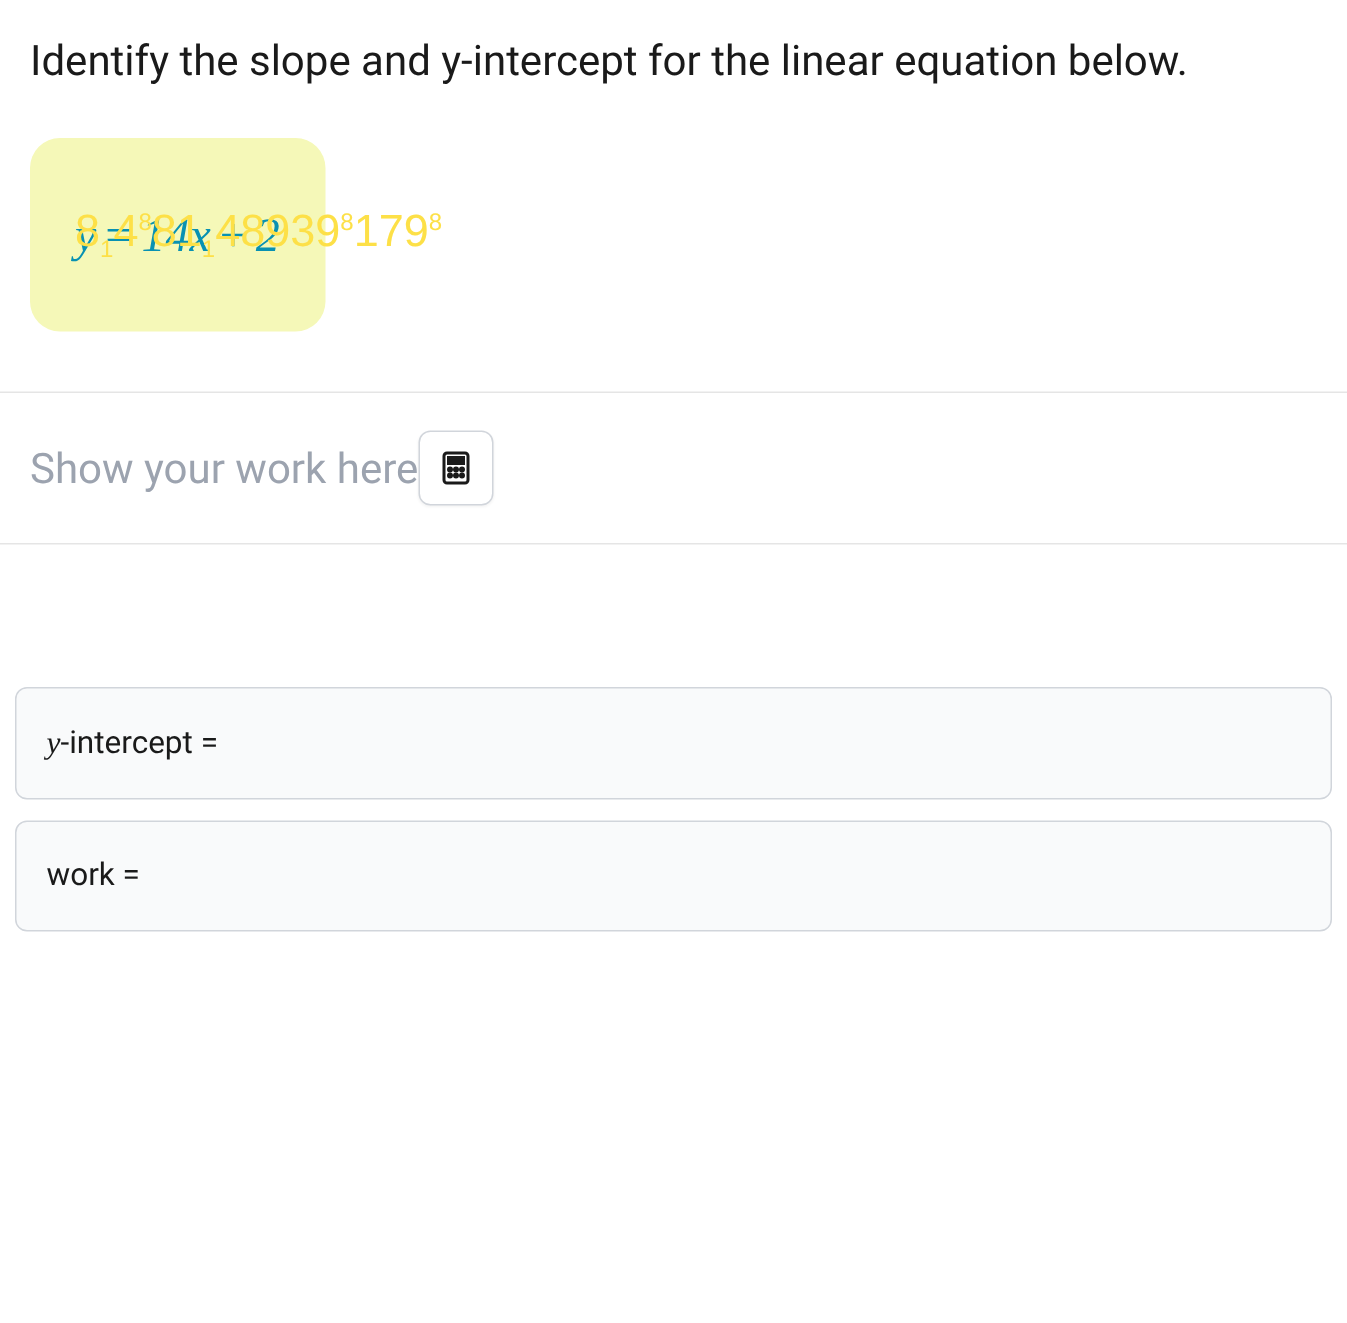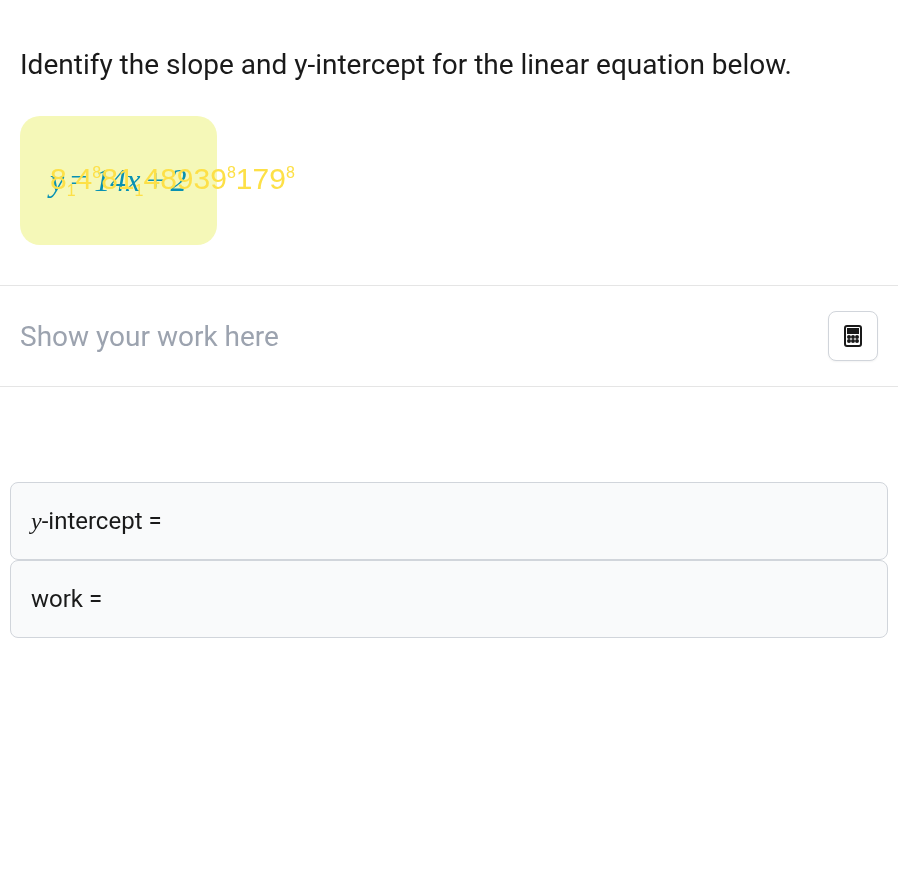--- a/index.html
+++ b/index.html
@@ -15,21 +15,20 @@
       height: 882px;
       position: relative;
     }
     
     .question-text {
       padding: 20px 20px 0 20px;
       font-size: 28px;
       line-height: 1.5;
       color: #1a1a1a;
       font-weight: 400;
-      margin-top: 24px;
     }
     
     .equation-container {
       margin: 30px 0 40px 20px;
       display: inline-block;
       background: #f5f8b8;
       border-radius: 20px;
       padding: 46px 30px;
       position: relative;
     }
@@ -78,21 +77,20 @@
     
     .divider {
       border: none;
       border-top: 1px solid #e5e5e5;
       margin: 0;
     }
     
     .work-section {
       display: flex;
       align-items: center;
-      justify-content: space-between;
       padding: 25px 20px;
       position: relative;
     }
     
     .work-placeholder {
       color: #9ca3af;
       font-size: 28px;
       font-weight: 400;
     }
     
@@ -120,21 +118,22 @@
     
     .answer-inputs {
       padding: 0 10px;
     }
     
     .answer-field {
       background: #f9fafb;
       border: 1px solid #d1d5db;
       border-radius: 8px;
       padding: 24px 20px;
-      font-size: 24px;
+      margin-bottom: 14px;
+      font-size: 21px;
       cursor: text;
     }
     
     .answer-label {
       color: #1a1a1a;
     }
     
     .math-y {
       font-family: 'Times New Roman', serif;
       font-style: italic;

